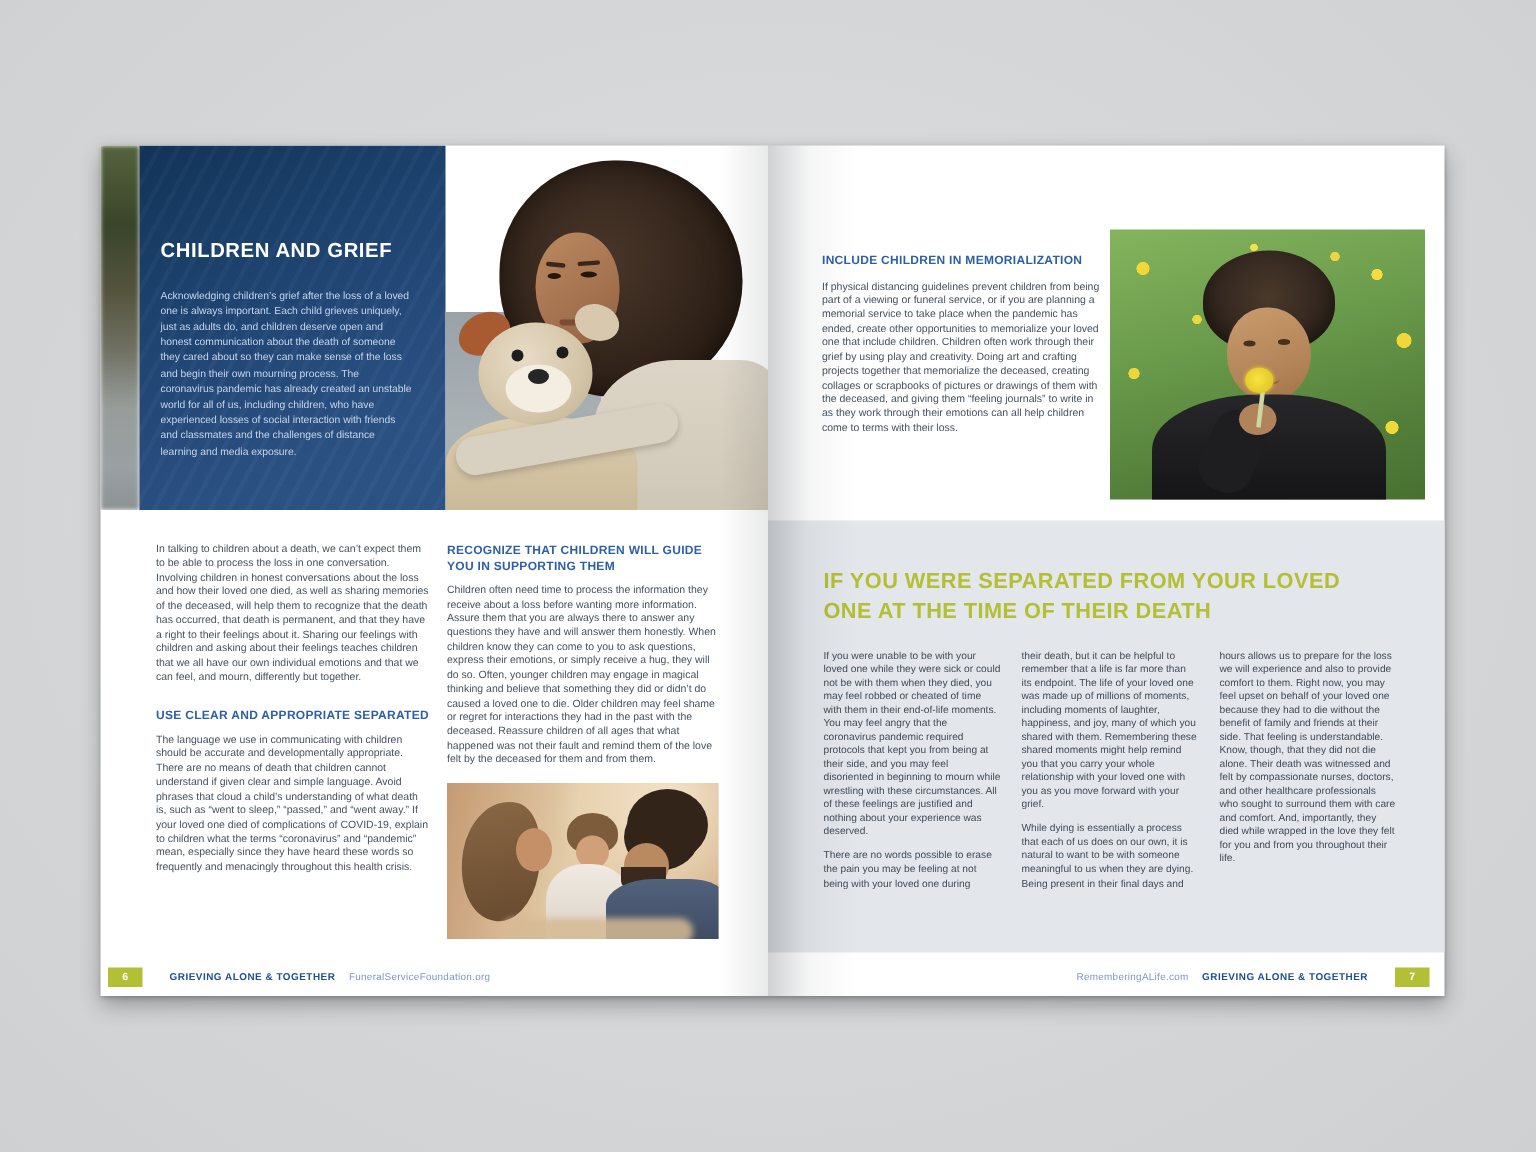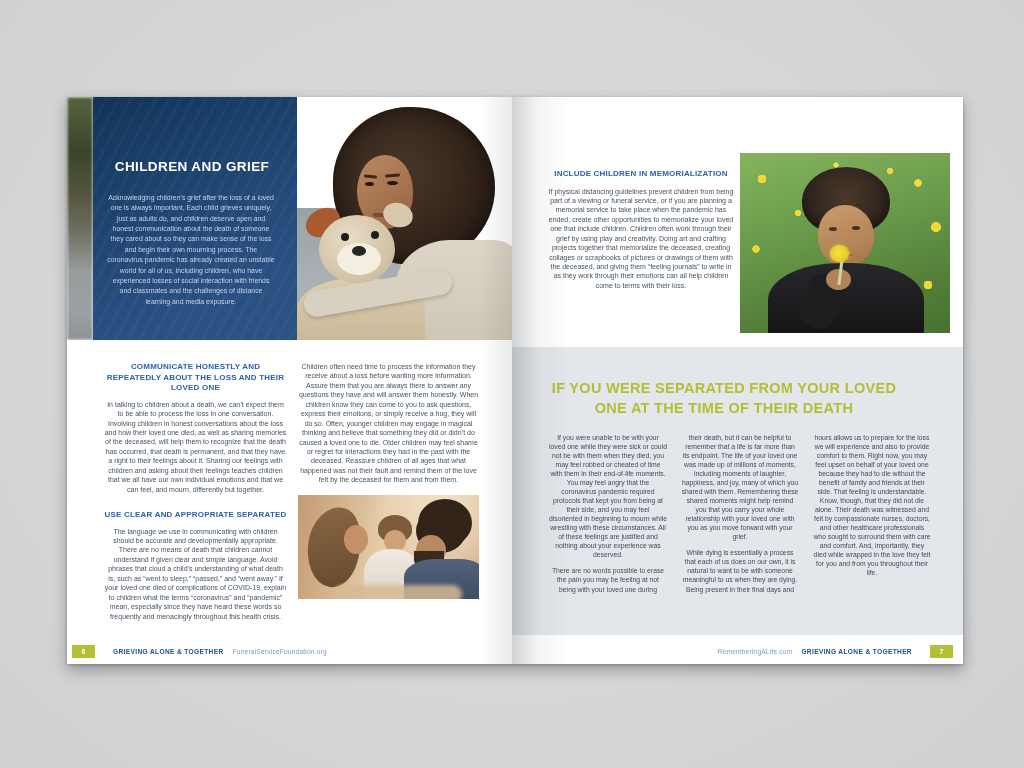--- a/index.html
+++ b/index.html
@@ -2,21 +2,21 @@
 <html><head>
 <meta charset="utf-8">
 <style>
   * { margin:0; padding:0; box-sizing:border-box; }
   html,body { width:1024px; height:768px; }
   body { font-family:"Liberation Sans", sans-serif; }
   .stage{ position:relative; width:1024px; height:768px;
     background: radial-gradient(ellipse at 50% 45%, #dcdddf 0%, #d5d6d8 60%, #cfd0d2 100%);
     overflow:hidden; }
   .spread{ position:absolute; left:67px; top:97px; width:896px; height:567px; background:#ffffff;
-    box-shadow: 0 6px 14px rgba(0,0,0,0.30), 0 1px 3px rgba(0,0,0,0.22); text-align: center; }
+    box-shadow: 0 6px 14px rgba(0,0,0,0.30), 0 1px 3px rgba(0,0,0,0.22); }
   .page{ position:absolute; top:0; height:567px; }
   .page-left{ left:0; width:445px; }
   .page-right{ left:445px; width:451px; }
   .spine-shadow{ position:absolute; left:445px; top:0; width:58px; height:567px; pointer-events:none;
     background: linear-gradient(to right, rgba(40,45,55,0.22), rgba(40,45,55,0.05) 45%, rgba(40,45,55,0) 100%); z-index:40;}
   .spine-shadow-left{ position:absolute; left:405px; top:0; width:40px; height:567px; pointer-events:none;
     background: linear-gradient(to left, rgba(40,45,55,0.10), rgba(40,45,55,0) 80%); z-index:40;}
 
   
   .banner{ position:absolute; left:0; top:0; width:445px; height:243px; overflow:hidden; }
@@ -183,27 +183,27 @@
           <div class="teddy-head"></div>
           <div class="teddy-eye" style="left:44px; top:136px;"></div>
           <div class="teddy-eye" style="left:74px; top:134px;"></div>
           <div class="teddy-snout"></div>
           <div class="teddy-nose"></div>
           <div class="girl-arm"></div>
         </div>
       </div>
 
       <div class="lcol lcol1">
-        <div class="sec-h">COMMUNICATE HONESTLY AND REPEATEDLY ABOUT THE LOSS AND THEIR LOVED ONE</div>
         <p class="sec-p">In talking to children about a death, we can’t expect them to be able to process the loss in one conversation. Involving children in honest conversations about the loss and how their loved one died, as well as sharing memories of the deceased, will help them to recognize that the death has occurred, that death is permanent, and that they have a right to their feelings about it. Sharing our feelings with children and asking about their feelings teaches children that we all have our own individual emotions and that we can feel, and mourn, differently but together.</p>
         <div class="sec-h sec-gap">USE CLEAR AND APPROPRIATE SEPARATED</div>
         <p class="sec-p">The language we use in communicating with children should be accurate and developmentally appropriate. There are no means of death that children cannot understand if given clear and simple language. Avoid phrases that cloud a child’s understanding of what death is, such as “went to sleep,” “passed,” and “went away.” If your loved one died of complications of COVID-19, explain to children what the terms “coronavirus” and “pandemic” mean, especially since they have heard these words so frequently and menacingly throughout this health crisis.</p>
       </div>
 
       <div class="lcol lcol2">
+        <div class="sec-h">RECOGNIZE THAT CHILDREN WILL GUIDE YOU IN SUPPORTING THEM</div>
         <p class="sec-p">Children often need time to process the information they receive about a loss before wanting more information. Assure them that you are always there to answer any questions they have and will answer them honestly. When children know they can come to you to ask questions, express their emotions, or simply receive a hug, they will do so. Often, younger children may engage in magical thinking and believe that something they did or didn’t do caused a loved one to die. Older children may feel shame or regret for interactions they had in the past with the deceased. Reassure children of all ages that what happened was not their fault and remind them of the love felt by the deceased for them and from them.</p>
         <div class="photo-family">
           <div class="fam-woman-hair"></div>
           <div class="fam-woman-face"></div>
           <div class="fam-child-hair"></div>
           <div class="fam-child-face"></div>
           <div class="fam-child-body"></div>
           <div class="fam-man-hair"></div>
           <div class="fam-man-face"></div>
           <div class="fam-man-beard"></div>

